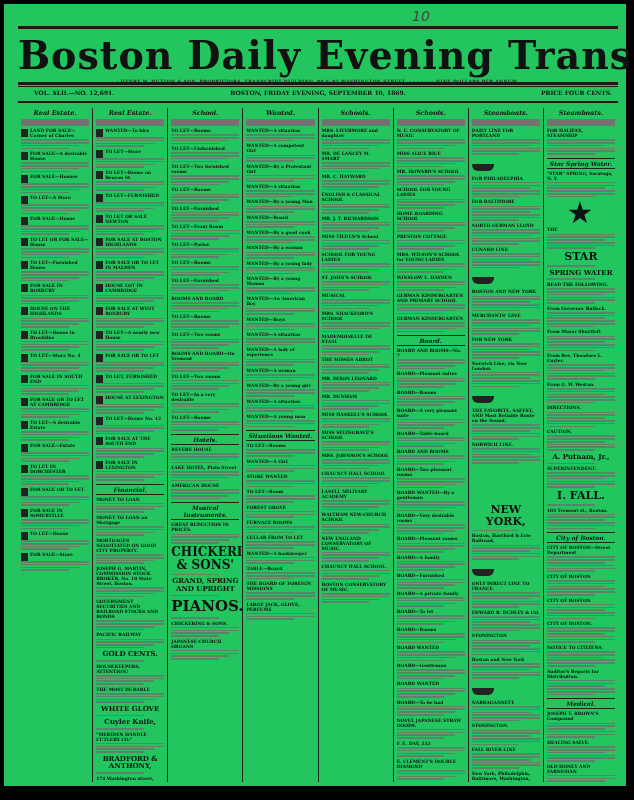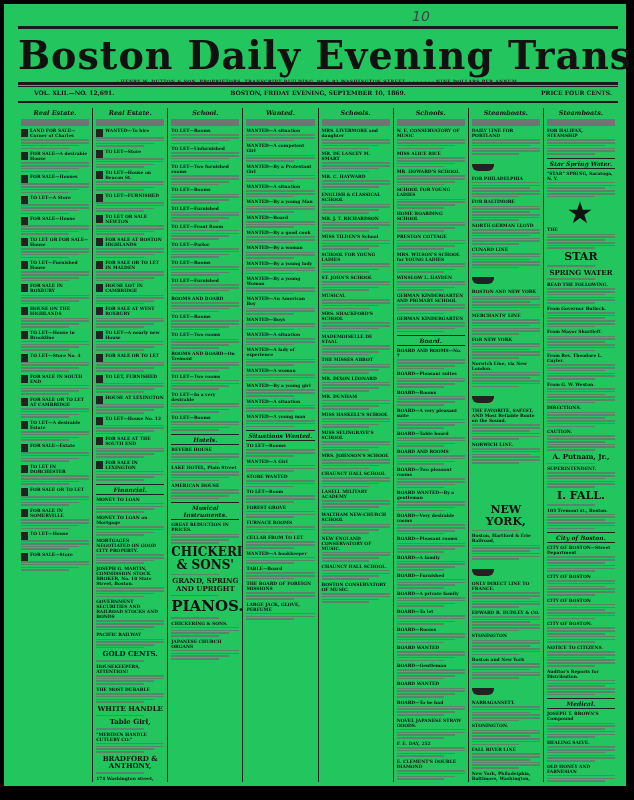--- a/index.html
+++ b/index.html
@@ -493,27 +493,27 @@
         <div class="ad">
           <div class="ad-title">THE MOST DURABLE</div>
           <div class="lines">
             <div class="ln"></div>
             <div class="ln"></div>
             <div class="ln mid"></div>
             <div class="ln short"></div>
           </div>
         </div>
         <div class="ad">
-          <div class="big" style="font-size: 7px;">WHITE HANDLE</div>
-          <div class="lines">
-            <div class="ln short"></div>
-          </div>
-        </div>
-        <div class="ad">
-          <div class="big" style="font-size: 7px;">Table Girl,</div>
+          <div class="big" style="font-size: 7px;">WHITE GLOVE</div>
+          <div class="lines">
+            <div class="ln short"></div>
+          </div>
+        </div>
+        <div class="ad">
+          <div class="big" style="font-size: 7px;">Cuyler Knife,</div>
           <div class="lines">
             <div class="ln short"></div>
           </div>
         </div>
         <div class="ad">
           <div class="ad-title">"MERIDEN HANDLE CUTLERY CO."</div>
           <div class="lines">
             <div class="ln"></div>
             <div class="ln"></div>
             <div class="ln mid"></div>

